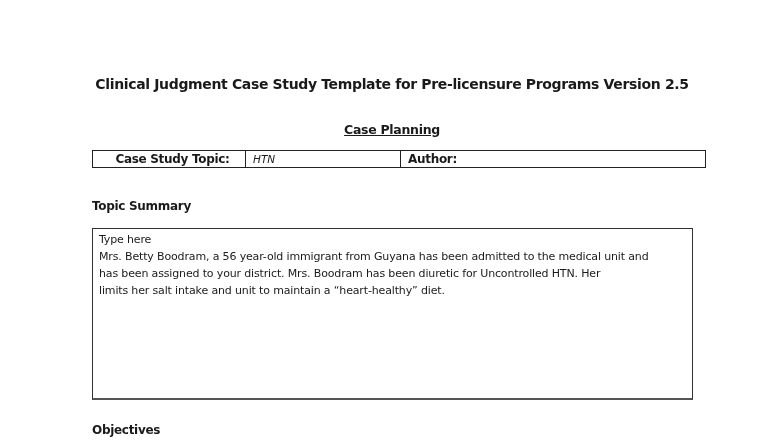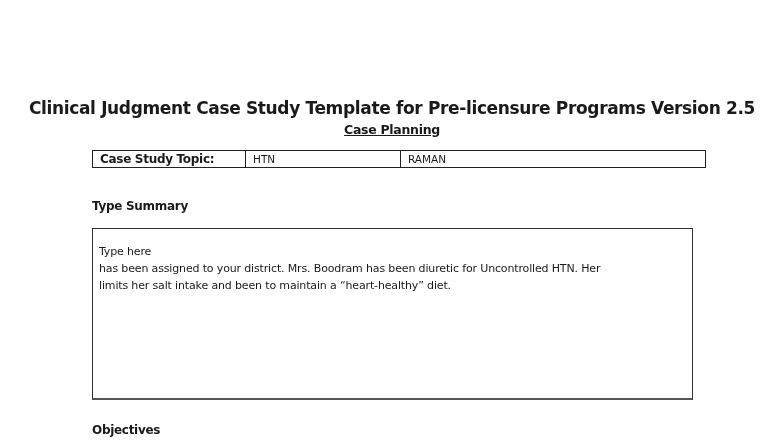--- a/index.html
+++ b/index.html
@@ -2,73 +2,74 @@
 <html><head>
   <meta charset="utf-8">
   <style>
     html, body { margin: 0; padding: 0; }
     body {
       width: 784px; height: 441px; overflow: hidden;
       background: #ffffff; position: relative;
       font-family: "DejaVu Sans", sans-serif; color: #1a1a1a;
     }
     .title {
-      position: absolute; left: 0; width: 784px; top: 98px;
-      text-align: center; font-weight: bold; font-size: 17px;
+      position: absolute; left: 0; width: 784px; top: 76px;
+      text-align: center; font-weight: bold; font-size: 14px;
       letter-spacing: -0.35px;
     }
     .subtitle {
       position: absolute; left: 0; width: 784px; top: 122px;
       text-align: center; font-weight: bold; font-size: 12.5px;
       letter-spacing: -0.3px;
     }
     .subtitle span { text-decoration: underline; }
     .meta-table {
       position: absolute; left: 92px; top: 150px; width: 614px; height: 18px;
       border: 1px solid #222; box-sizing: border-box; display: flex;
     }
     .meta-table .cell {
       box-sizing: border-box; height: 100%; border-right: 1px solid #222;
       padding-left: 7px; line-height: 16px; white-space: nowrap; overflow: hidden;
     }
     .meta-table .cell:last-child { border-right: none; }
     .cell.label { font-weight: bold; font-size: 12px; letter-spacing: -0.3px; }
     .cell.value { font-size: 10.5px; }
-    .c1 { width: 153px; }
-    .c2 { width: 155px; }
+    .c1 { width: 153px; text-align: center; }
+    .c2 { width: 155px; font-style: italic; }
     .c3 { width: 153px; }
     .c4 { flex: 1; }
     .section-heading {
       position: absolute; left: 92px; font-weight: bold; font-size: 12px;
       letter-spacing: -0.3px;
     }
     .summary-box {
       position: absolute; left: 92px; top: 228px; width: 601px; height: 172px;
       border: 1px solid #333; border-bottom: 2px solid #555; box-sizing: border-box;
-      padding: 14px 6px 0 6px; font-size: 11px; line-height: 17px;
+      padding: 2px 6px 0 6px; font-size: 11px; line-height: 17px;
       letter-spacing: -0.15px;
     }
     .summary-box p { margin: 0; }
   </style>
 </head>
 <body>
 
 <div class="title">Clinical Judgment Case Study Template for Pre-licensure Programs Version 2.5</div>
 
 <div class="subtitle">
   <span>Case Planning</span>
 </div>
 
 <div class="meta-table">
   <div class="cell label c1">Case Study Topic:</div>
   <div class="cell value c2">HTN</div>
-  <div class="cell value c4">RAMAN</div>
+  <div class="cell label c3">Author:</div>
 </div>
 
-<div class="section-heading" style="top:199px;">Type Summary</div>
+<div class="section-heading" style="top:199px;">Topic Summary</div>
 
 <div class="summary-box">
   <p>Type here</p>
+  <p>Mrs. Betty Boodram, a 56 year-old immigrant from Guyana has been admitted to the medical unit and</p>
   <p>has been assigned to your district. Mrs. Boodram has been diuretic for Uncontrolled HTN. Her</p>
-  <p>limits her salt intake and been to maintain a “heart-healthy” diet.</p>
+  <p>limits her salt intake and unit to maintain a “heart-healthy” diet.</p>
 </div>
 
 <div class="section-heading" style="top:423px;">Objectives</div>
 
 </body></html>

